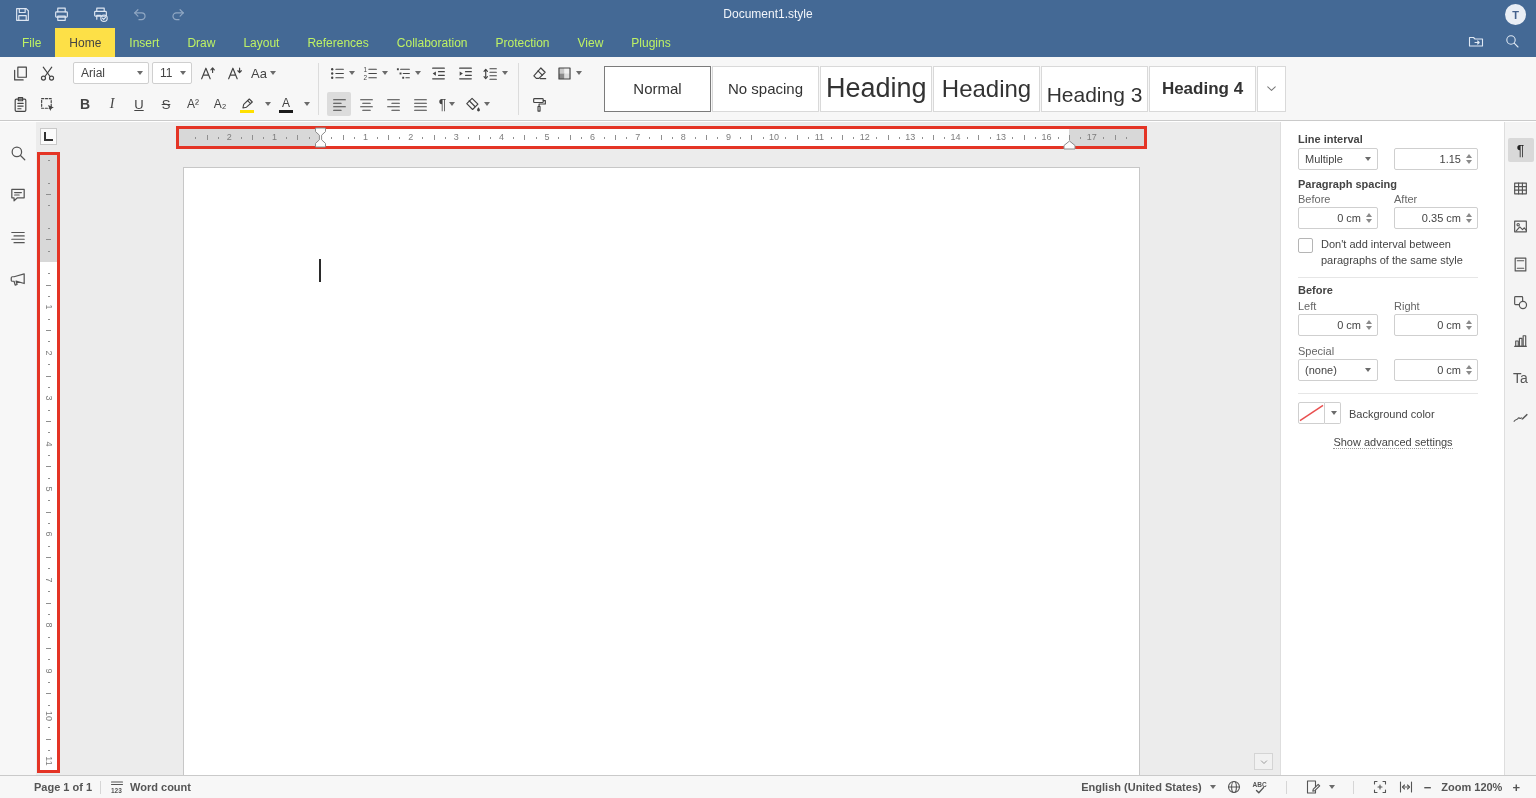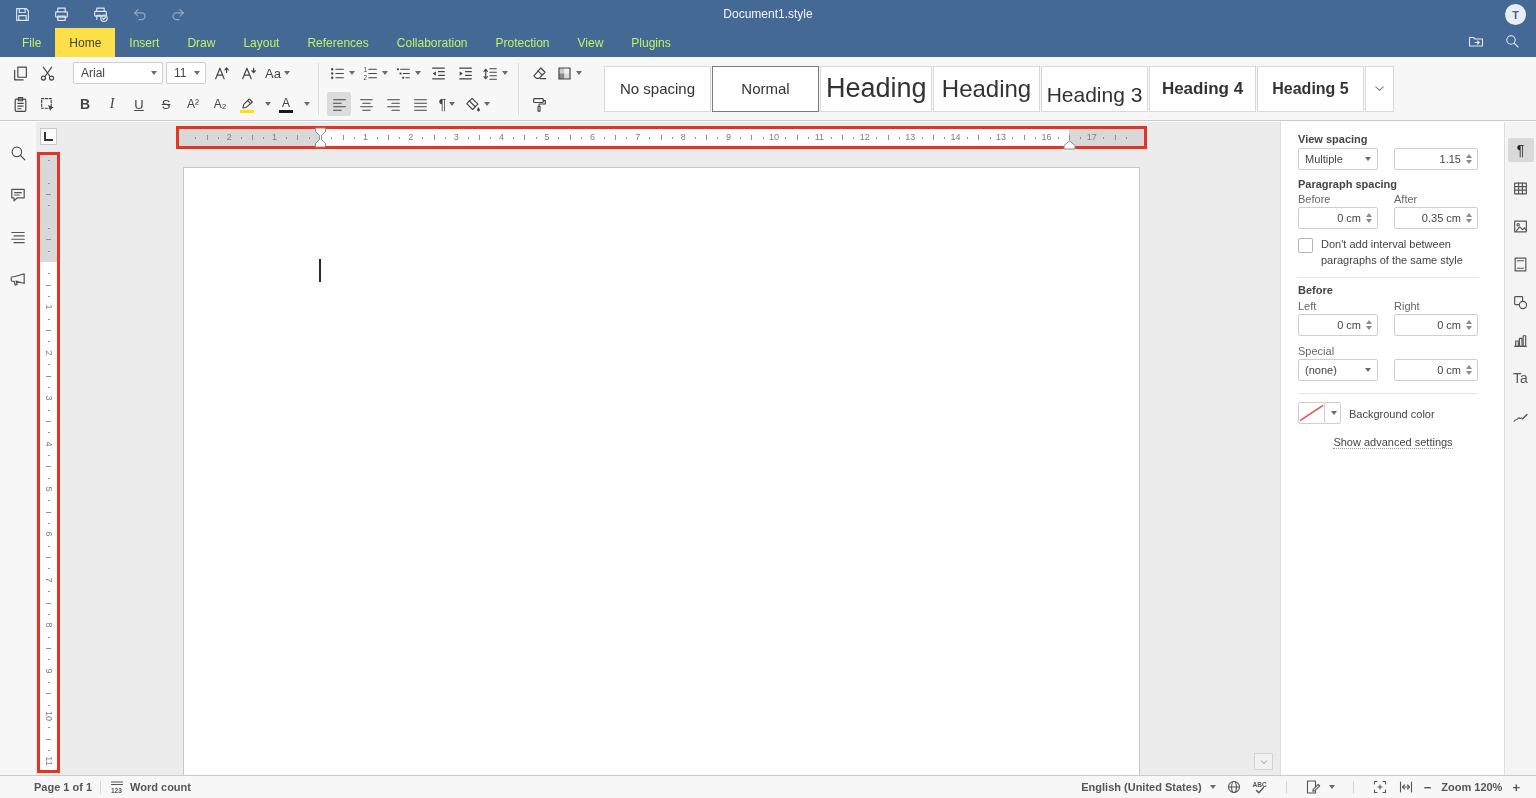--- a/index.html
+++ b/index.html
@@ -236,21 +236,21 @@
               <rect x="2.5" y="2.5" width="9" height="9" stroke-dasharray="2 1.6"></rect>
               <path d="M8.5 8.5l5.5 2.3-2.4.9-.9 2.4z" fill="currentColor" stroke="none"></path>
             </svg>
           </span>
         </div>
     </div>
   </div>
 
   <div class="group" style="margin-left:14px">
     <div class="trow">
-      <div class="combo" style="width:90px">
+      <div class="combo" style="width:76px">
           <span>Arial</span>
           <span class="chv"></span>
         </div>
       <div class="combo" style="width:40px">
           <span>11</span>
           <span class="chv"></span>
         </div>
       <div class="tbtn">
           <span class="icon i17">
             <svg viewBox="0 0 16 16">
@@ -452,40 +452,37 @@
               <path d="M11.5 4.3h2v3.2H7.6v2.4"></path>
               <rect x="6.6" y="9.9" width="1.9" height="4.3"></rect>
             </svg>
           </span>
         </div>
     </div>
   </div>
 
   <div id="styles-gallery">
     <div id="style-list">
+        <div class="stylebox selected">
+          <span style="font-size: 15px; font-weight: 400;">Normal</span>
+        </div>
         <div class="stylebox">
           <span style="font-size: 15px; font-weight: 400;">No spacing</span>
         </div>
-        <div class="stylebox selected">
-          <span style="font-size: 15px; font-weight: 400;">Normal</span>
-        </div>
         <div class="stylebox" style="justify-content: flex-start; padding-left: 5px;">
           <span style="font-size: 27px; font-weight: 400;">Heading 1</span>
         </div>
         <div class="stylebox">
           <span style="font-size: 24px; font-weight: 400;">Heading</span>
         </div>
         <div class="stylebox">
           <span style="font-size: 21px; font-weight: 400; margin-top: 12px;">Heading 3</span>
         </div>
         <div class="stylebox">
           <span style="font-size: 17px; font-weight: 700;">Heading 4</span>
-        </div>
-        <div class="stylebox">
-          <span style="font-size: 16px; font-weight: 700;">Heading 5</span>
         </div>
       </div>
     <div class="style-exp">
         <span class="icon i15">
           <svg viewBox="0 0 16 16">
             <path d="M4 6.2l4 3.8 4-3.8"></path>
           </svg>
         </span>
       </div>
   </div>
@@ -676,21 +673,21 @@
       <span class="vnum" style="top: 372.4px;">6</span>
       <span class="vnum" style="top: 417.8px;">7</span>
       <span class="vnum" style="top: 463.2px;">8</span>
       <span class="vnum" style="top: 508.6px;">9</span>
       <span class="vnum" style="top: 554px;">10</span>
       <span class="vnum" style="top: 599.4px;">11</span>
     </div>
 </div>
 
 <div id="right-panel">
-  <div class="pn pbold" style="left:17px;top:11px">View spacing</div>
+  <div class="pn pbold" style="left:17px;top:11px">Line interval</div>
   <div class="pn ddl" style="left:17px;top:26px;width:80px">
     <span>Multiple</span>
       <span class="chv"></span>
   </div>
   <div class="pn spin" style="left:113px;top:26px;width:84px">
     <span>1.15</span>
       <span class="spin-ar">
         <i class="up"></i>
         <i class="dn"></i>
       </span>

